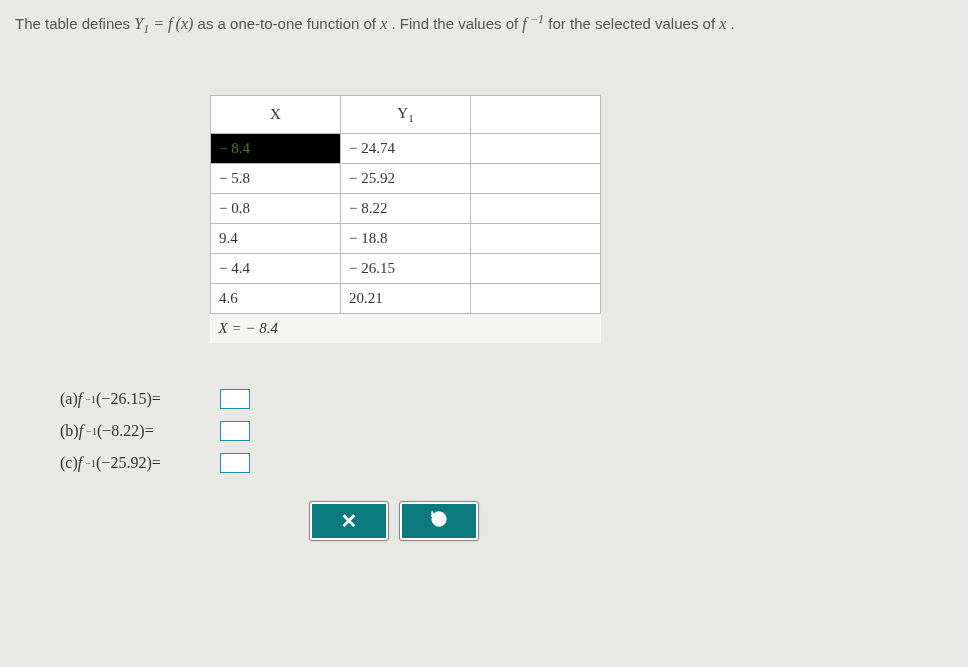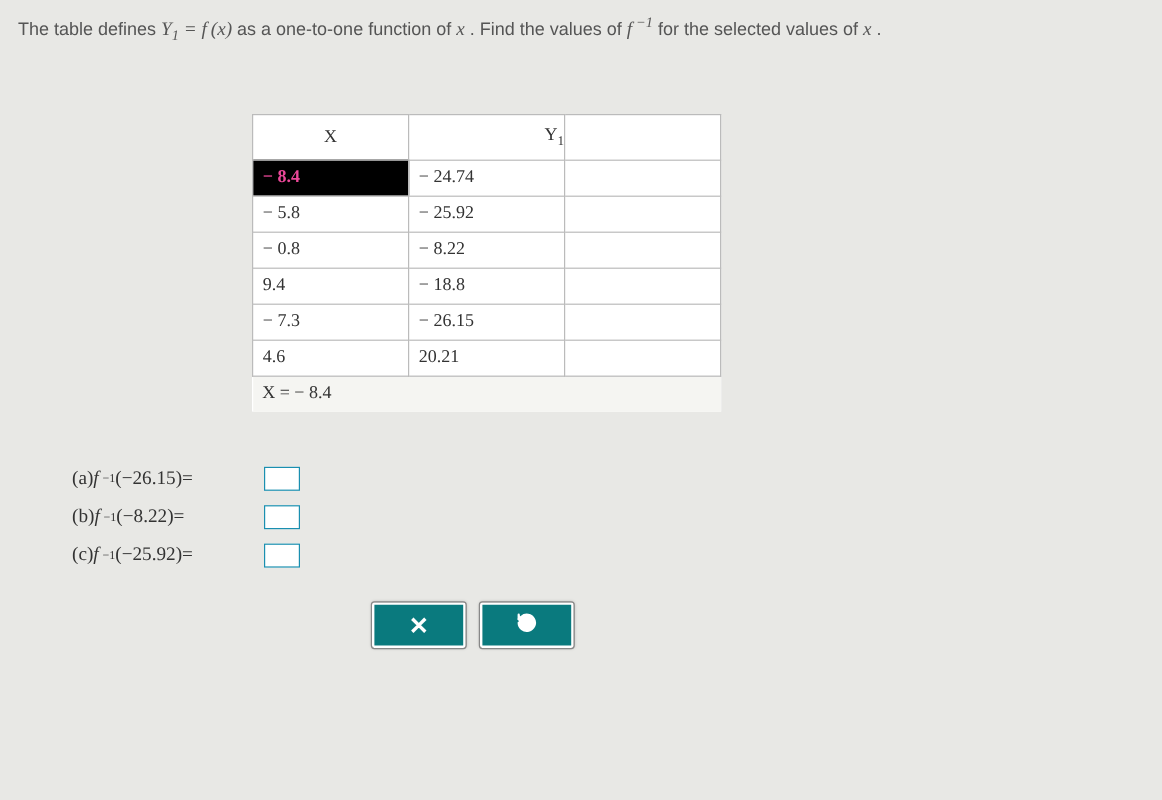--- a/index.html
+++ b/index.html
@@ -48,30 +48,30 @@
       font-size: 15px;
       font-family: 'Times New Roman', Times, serif;
     }
     table.func-table th {
       font-weight: normal;
       text-align: center;
       height: 38px;
       font-style: normal;
     }
     table.func-table th.col-x { width: 130px; }
-    table.func-table th.col-y { width: 130px; text-align: right; }
+    table.func-table th.col-y { width: 130px; }
     table.func-table th.col-blank { width: 130px; }
     table.func-table td {
       padding: 5px 8px;
       height: 30px;
     }
     table.func-table td.selected {
       background: #000;
-      color: #ec4899;
-      font-weight: bold;
+      color: #4d7c0f;
+      font-weight: normal;
     }
     .footer-row td {
       border: none !important;
       background: #f5f5f2;
     }
     .y1-label {
       font-family: 'Times New Roman', Times, serif;
     }
     .y1-label .sub {
       vertical-align: sub;
@@ -177,31 +177,31 @@
         <td>− 0.8</td>
         <td>− 8.22</td>
         <td></td>
       </tr>
       <tr>
         <td>9.4</td>
         <td>− 18.8</td>
         <td></td>
       </tr>
       <tr>
-        <td>− 7.3</td>
+        <td>− 4.4</td>
         <td>− 26.15</td>
         <td></td>
       </tr>
       <tr>
         <td>4.6</td>
         <td>20.21</td>
         <td></td>
       </tr>
       <tr class="footer-row">
-        <td colspan="3" style="padding-left:8px;font-family:'Times New Roman',serif;">X = − 8.4</td>
+        <td colspan="3" style="padding-left:8px;font-family:'Times New Roman',serif;font-style:italic;">X = − 8.4</td>
       </tr>
     </tbody>
   </table>
 </div>
 
 <div class="answers">
   <div class="answer-row">
     <span class="answer-label">
       <span>(a) </span>
       <span class="math-f">f</span> <sup style="font-size:10px;">−1</sup>

